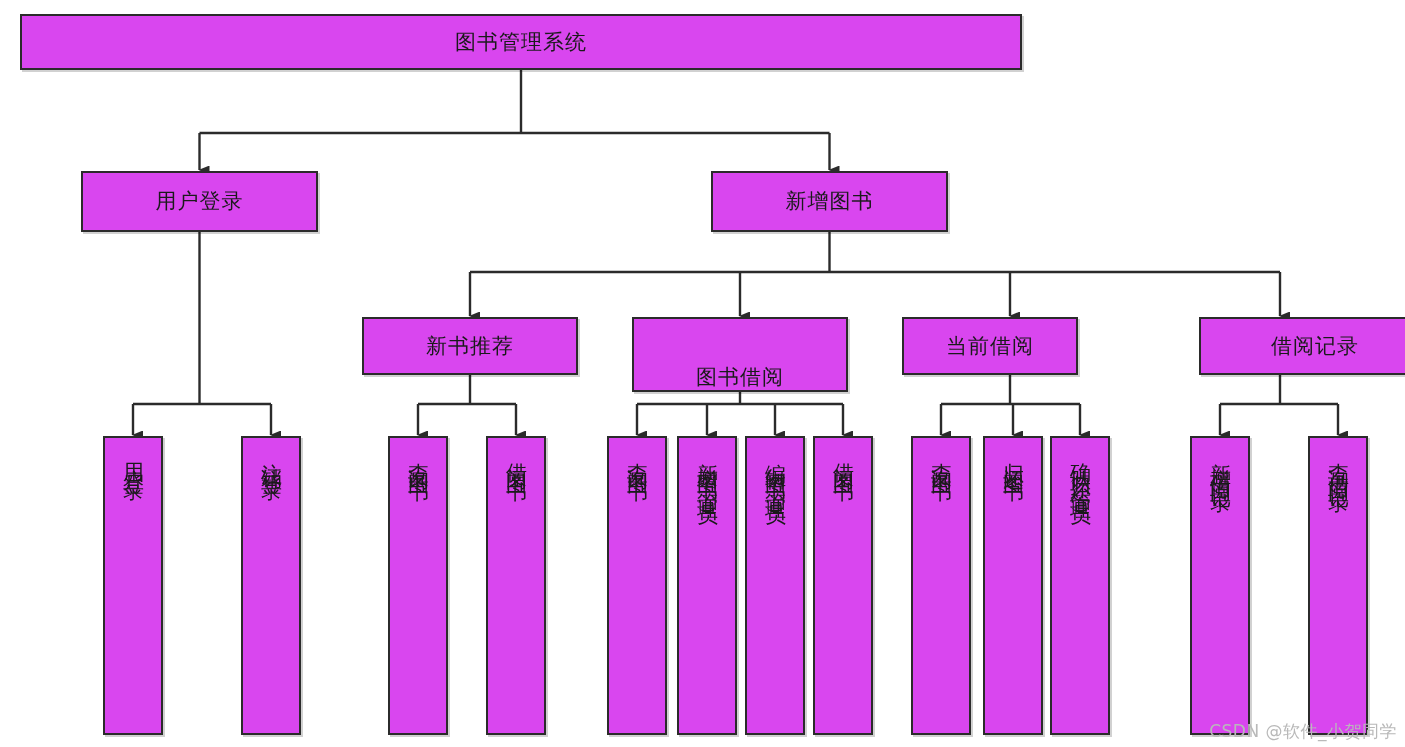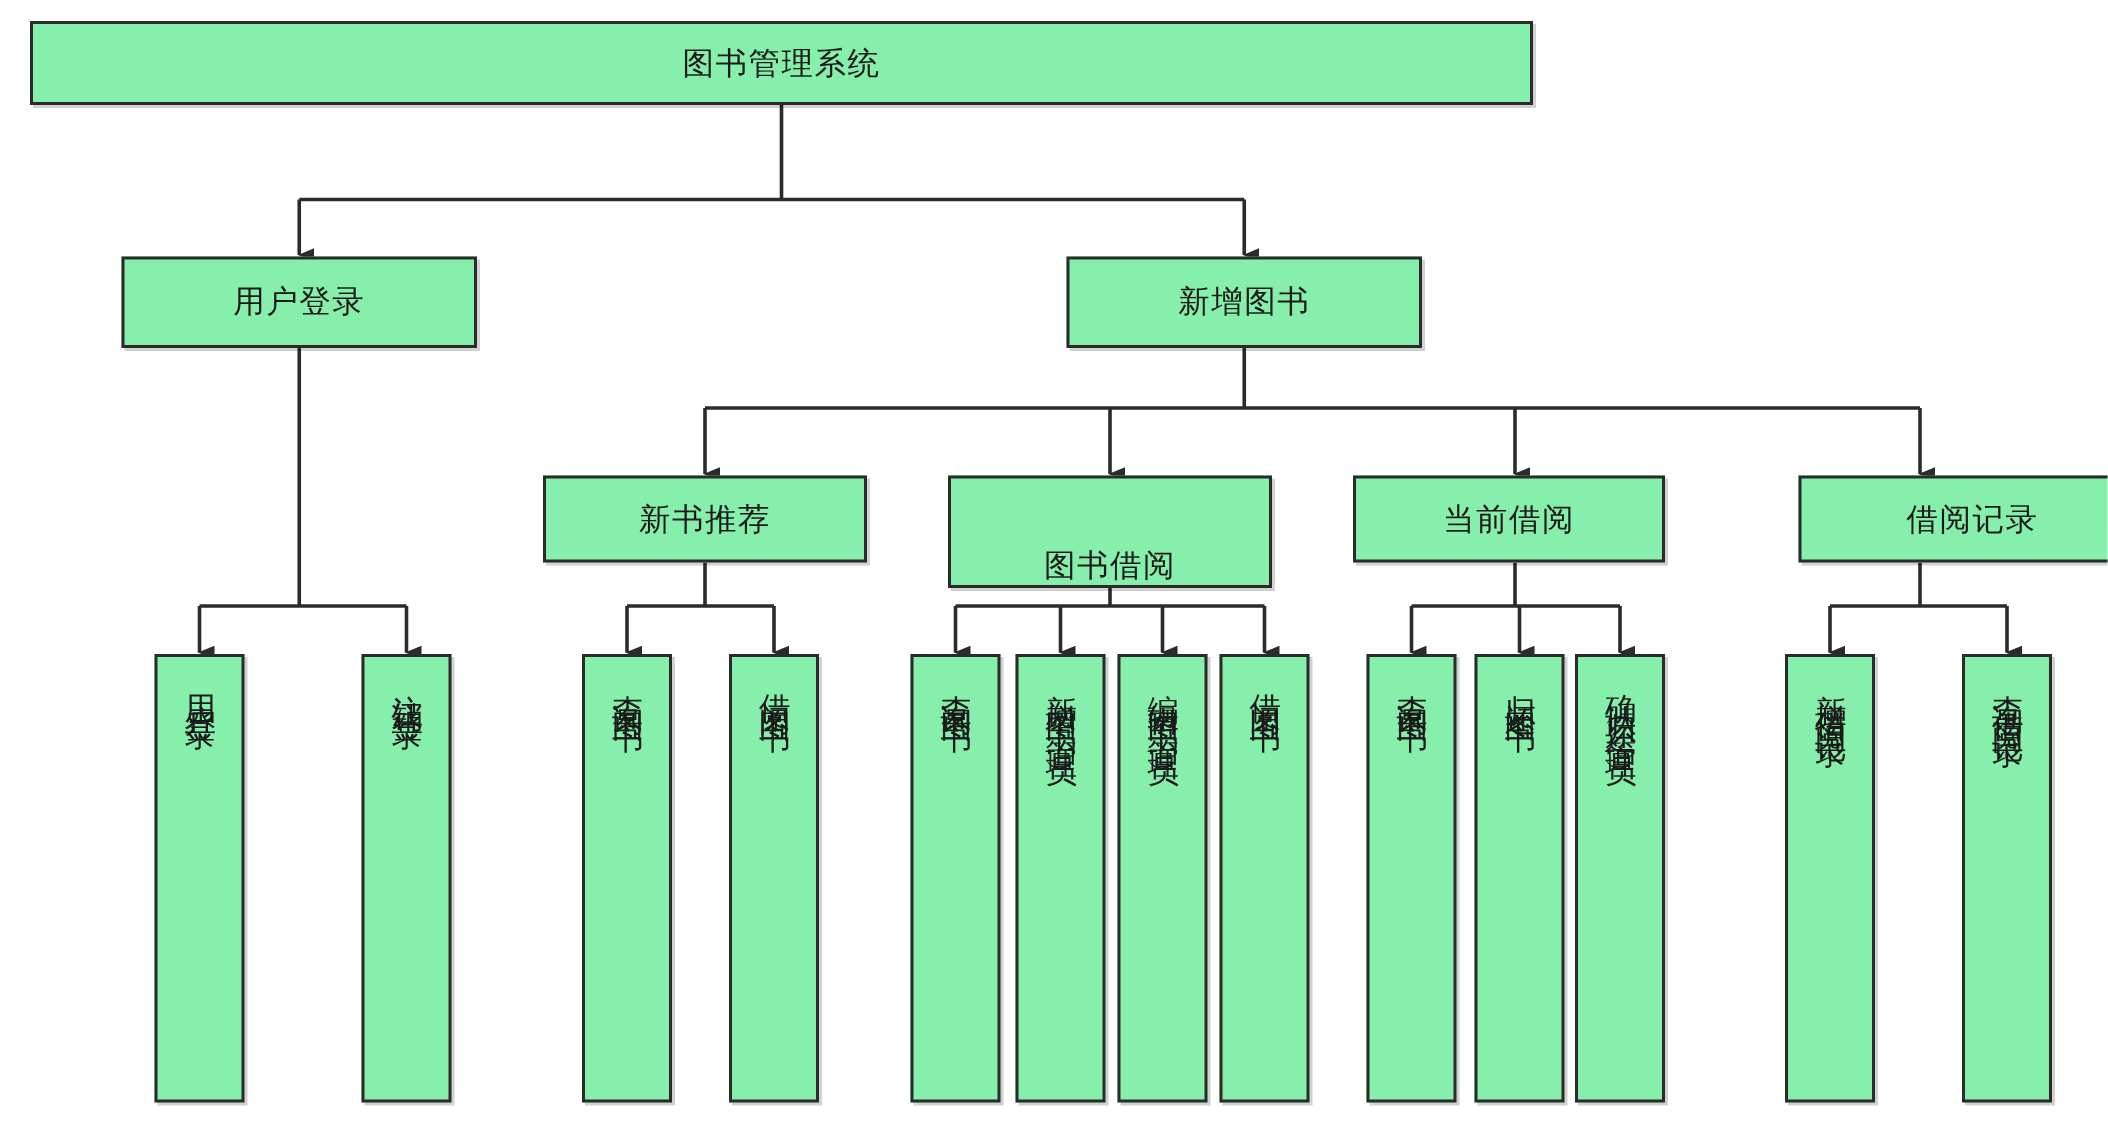--- a/index.html
+++ b/index.html
@@ -4,21 +4,21 @@
 <style>
   html,body{margin:0;padding:0;background:#ffffff;}
   body{
     font-family:"DejaVu Sans","Liberation Sans",sans-serif;
     width:1405px;height:747px;overflow:hidden;position:relative;
   }
   #diagram-root{position:relative;width:1405px;height:747px;}
   svg#tree-svg{position:absolute;left:0;top:0;width:1405px;height:747px;display:block;}
   .node-box{
     position:absolute;box-sizing:border-box;
-    border:2px solid #2b2b2b;background:#86efac;
+    border:2px solid #2b2b2b;background:#d946ef;
     display:flex;align-items:center;justify-content:center;
     box-shadow:2px 2px 0 rgba(0,0,0,0.18);
   }
   .node-label{
     color:#1a1a1a;
     font-size:21px;
     line-height:1.25;
     letter-spacing:1px;
     white-space:nowrap;
     text-align:center;
@@ -98,21 +98,21 @@
       </div>
       <div class="node-box" style="left: 711px; top: 171px; width: 237px; height: 61px;">
         <span class="node-label">新增图书</span>
       </div>
       <div class="node-box" style="left: 362px; top: 317px; width: 216px; height: 58px; justify-content: center;">
         <span class="node-label">新书推荐</span>
       </div>
       <div class="node-box" style="left: 632px; top: 317px; width: 216px; height: 75px; align-items: flex-end;">
         <span class="node-label">图书借阅</span>
       </div>
-      <div class="node-box" style="left: 902px; top: 317px; width: 208px; height: 58px;">
+      <div class="node-box" style="left: 902px; top: 317px; width: 176px; height: 58px;">
         <span class="node-label">当前借阅</span>
       </div>
       <div class="node-box" style="left: 1172px; top: 317px; width: 232px; height: 58px; margin-left: 27px;">
         <span class="node-label">借阅记录</span>
       </div>
       <div class="node-box vertical" style="left: 103px; top: 436px; width: 60px; height: 299px;">
         <span class="node-label">用户登录</span>
       </div>
       <div class="node-box vertical" style="left: 241px; top: 436px; width: 60px; height: 299px;">
         <span class="node-label">注销登录</span>
@@ -145,13 +145,14 @@
         <span class="node-label">确认归还（管理员）</span>
       </div>
       <div class="node-box vertical" style="left: 1190px; top: 436px; width: 60px; height: 299px;">
         <span class="node-label">新增借阅记录</span>
       </div>
       <div class="node-box vertical" style="left: 1308px; top: 436px; width: 60px; height: 299px;">
         <span class="node-label">查询借阅记录</span>
       </div>
     </div>
 
+  <div class="watermark">CSDN @软件_小贺同学</div>
 </div>
 
 </body></html>

